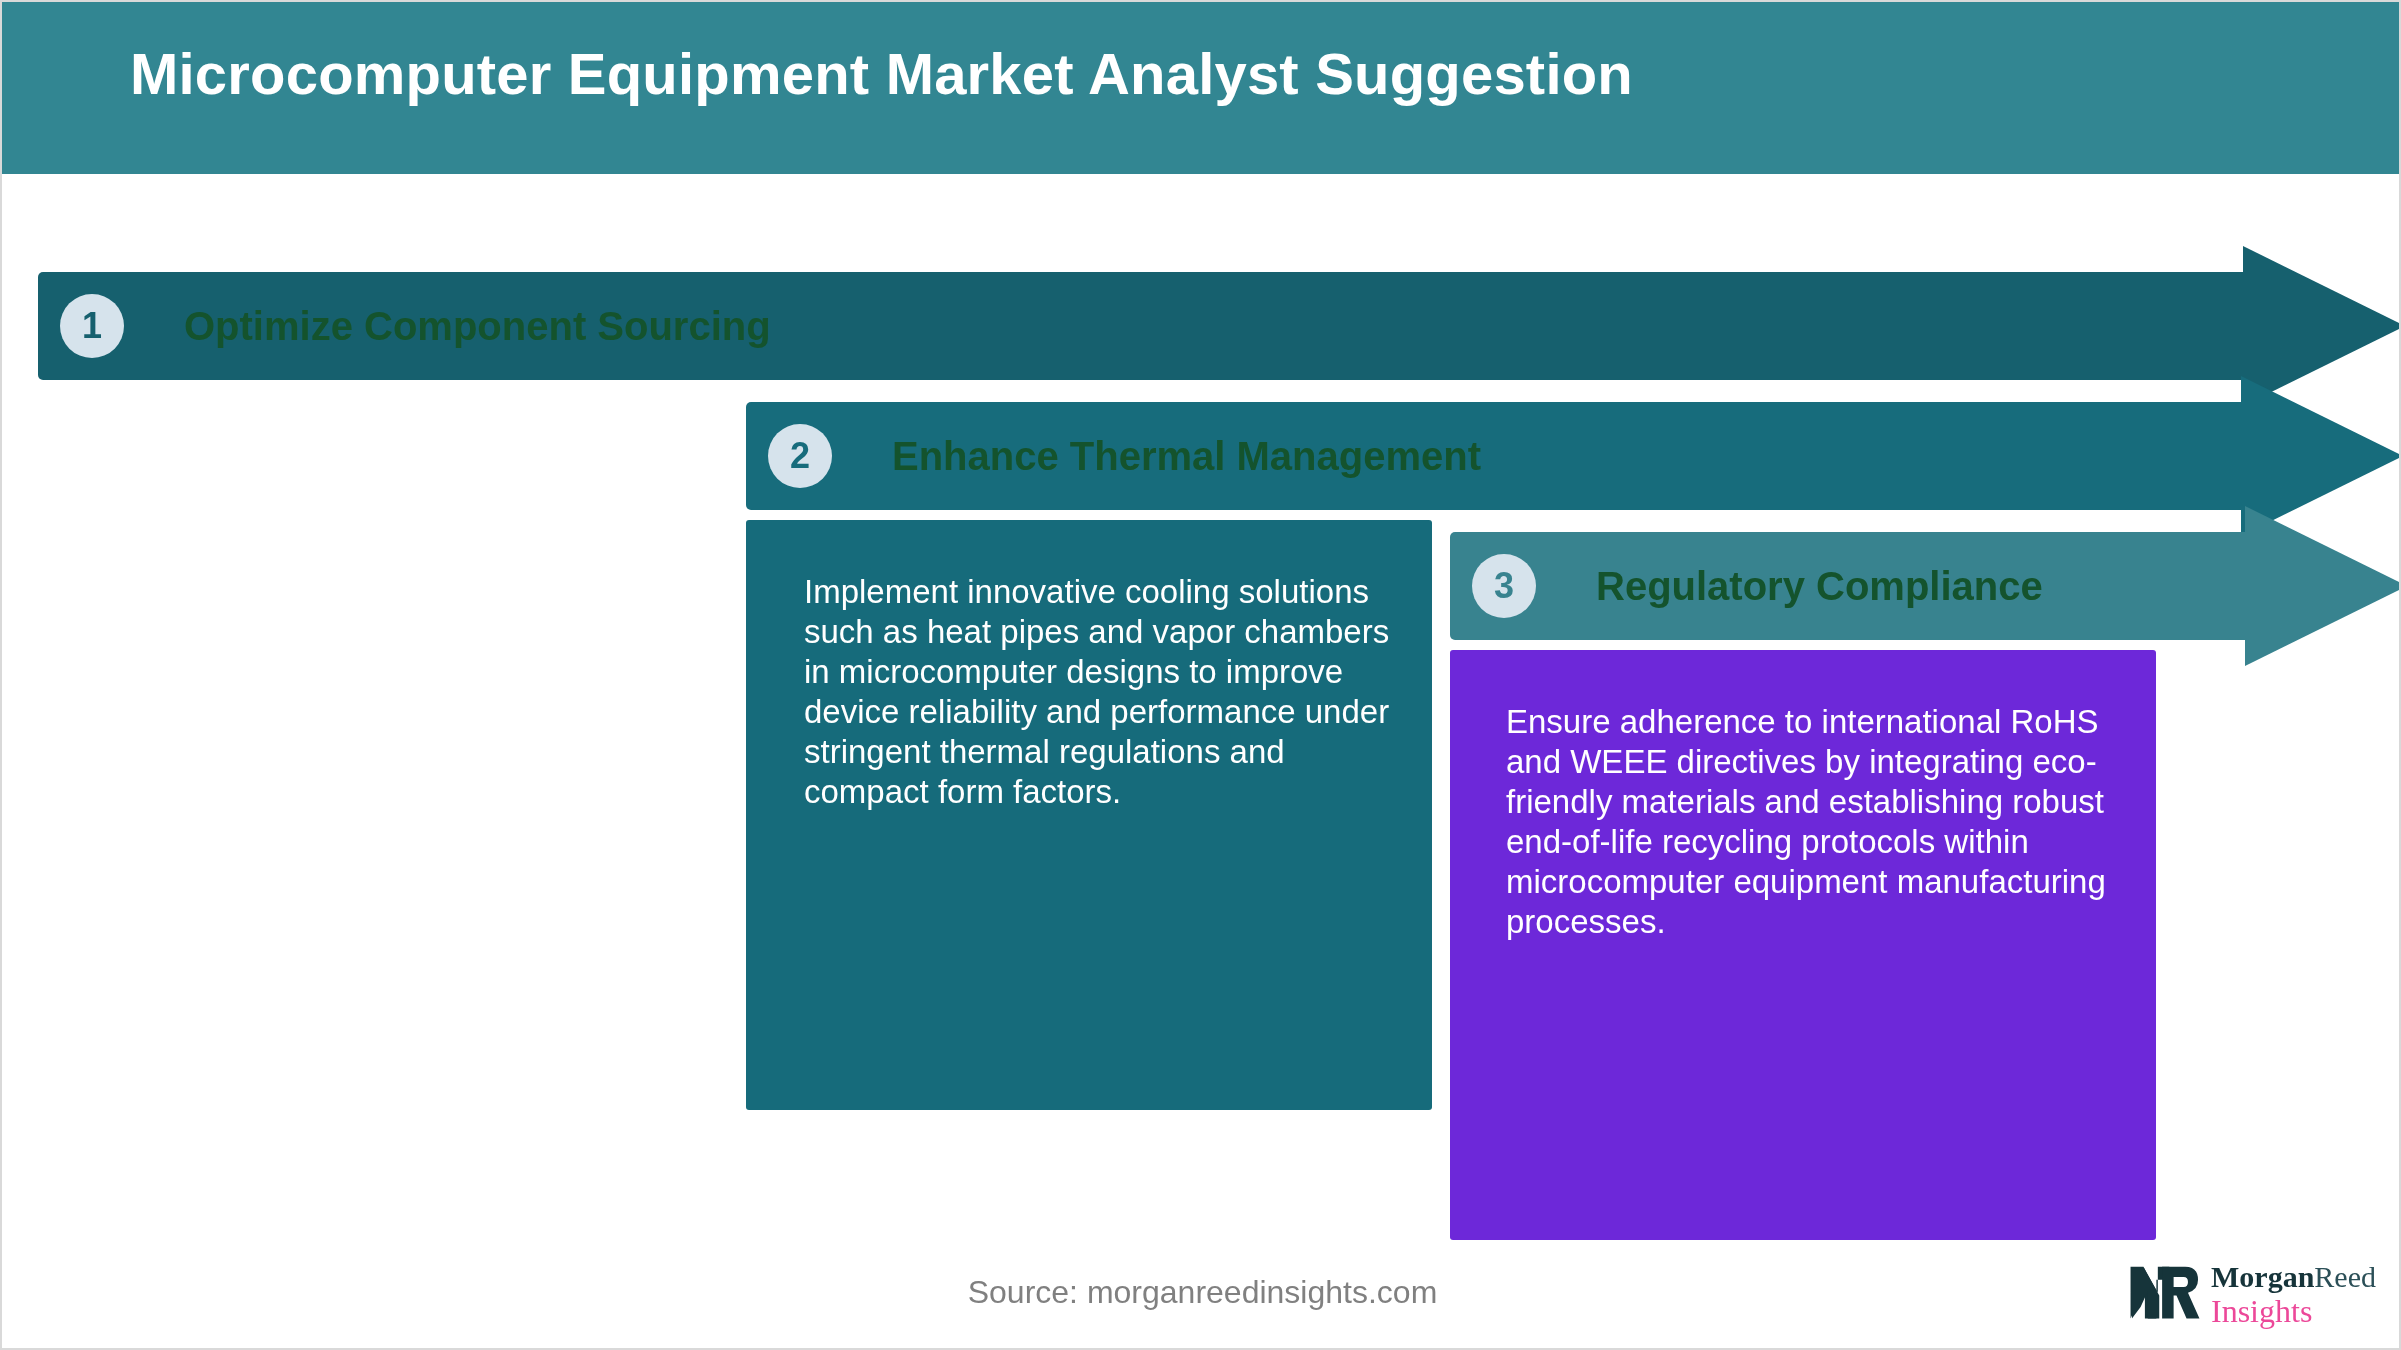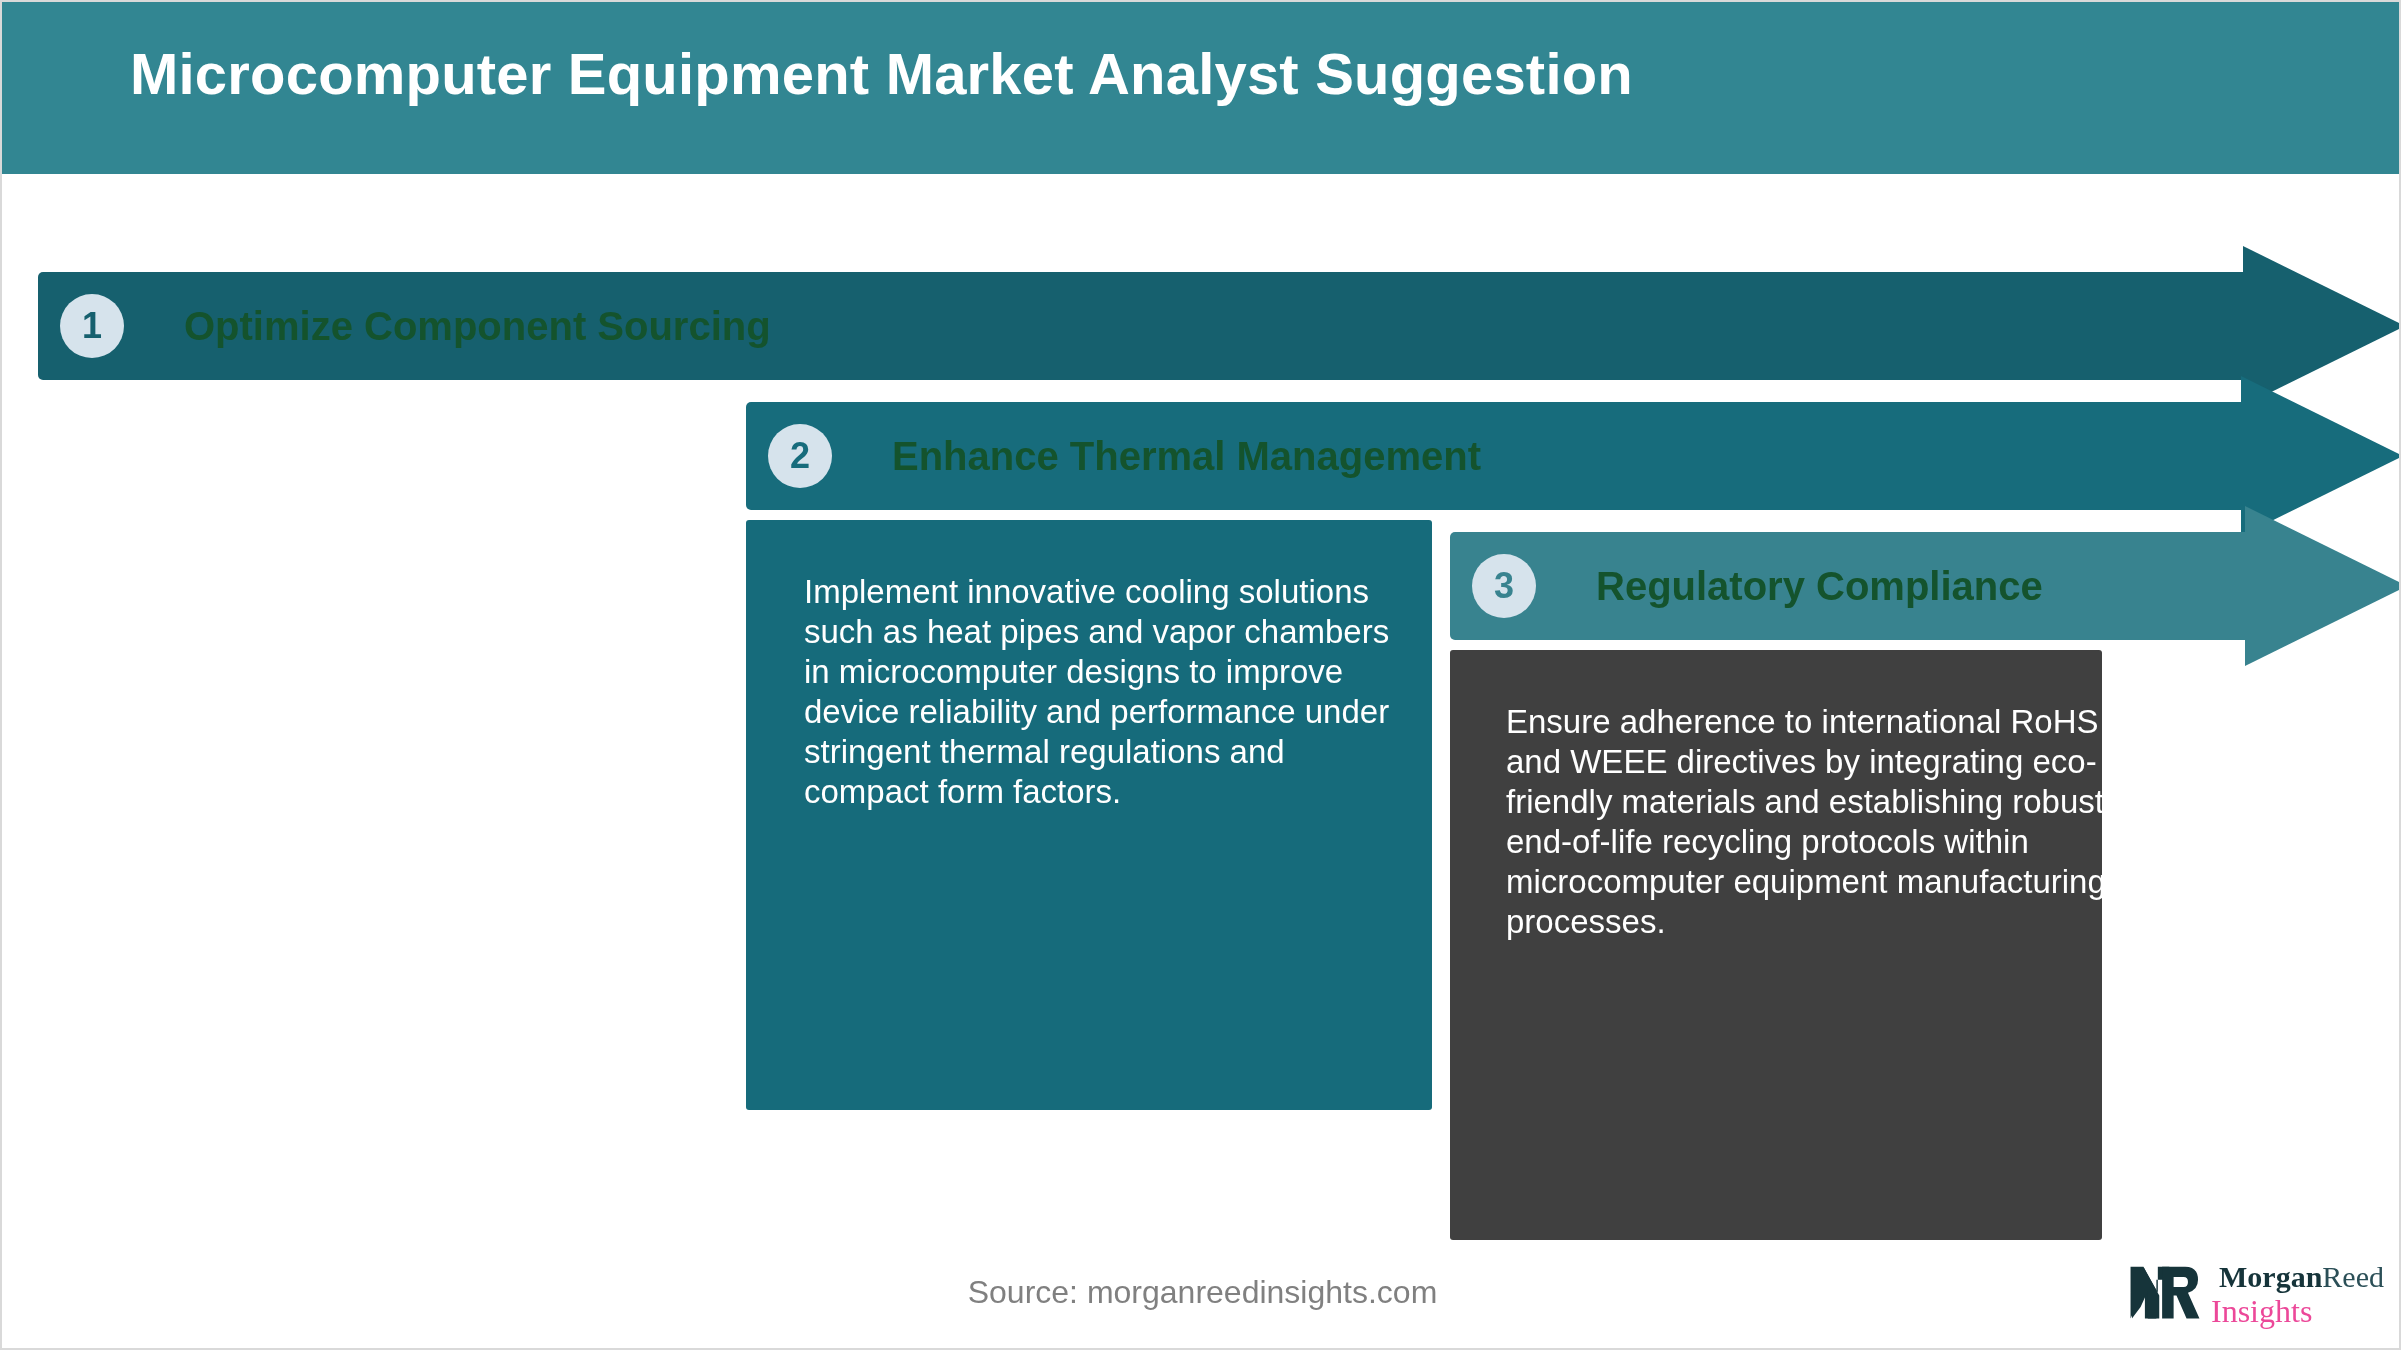--- a/index.html
+++ b/index.html
@@ -128,21 +128,21 @@
     width: 72px;
     height: 56px;
   }
   #logo-text {
     position: absolute;
     left: 82px;
     top: 0px;
     font-family: "Liberation Serif", serif;
     line-height: 34px;
   }
-  .logo-line1 { font-size: 30px; white-space: nowrap; margin-left: 8px; }
+  .logo-line1 { font-size: 30px; white-space: nowrap; }
   .logo-morgan { font-weight: bold; color: #16343a; }
   .logo-reed { font-weight: normal; color: #2b4f57; }
   .logo-line2 { font-size: 32px; color: #ec4899; }
 </style>
 </head>
 <body>
 
 <div id="slide">
 
   <div id="header">
@@ -174,21 +174,21 @@
 
   <div class="arrow-row" style="left:1448px; top:530px; width:922px;">
     <div class="arrow-body" style="width:800px; background:#38838f;"></div>
     <div class="arrow-head" style="left:795px; border-top:80px solid transparent; border-bottom:80px solid transparent; border-left:162px solid #38838f;"></div>
     <div class="num-circle" style="left:22px; background:#d6e3ec; color:#38838f;">
       <span>3</span>
     </div>
     <div class="band-label" style="left:146px;">Regulatory Compliance</div>
   </div>
 
-  <div class="panel" style="left:1448px; top:648px; width:652px; height:590px; background:#404040;">
+  <div class="panel" style="left:1448px; top:648px; width:706px; height:590px; background:#6d28d9;">
     <div class="panel-text" style="left:56px; top:52px; width:618px;">Ensure adherence to international RoHS and WEEE directives by integrating eco-friendly materials and establishing robust end-of-life recycling protocols within microcomputer equipment manufacturing processes.</div>
   </div>
 
   <div id="source-note">Source: morganreedinsights.com</div>
 
   <div id="logo">
     <svg id="logo-mark" viewBox="0 0 100 78" xmlns="http://www.w3.org/2000/svg">
       <path d="M2 76 L2 4 L20 4 L40 40 L40 4 L56 4 L56 22 L38 22 L38 76 L22 76 L22 34 L10 58 L2 76 Z" fill="#16343a"></path>
       <path d="M4 76 L4 6 L21 6 L42 44 L42 76 L26 76 L26 38 L16 60 Z" fill="#16343a"></path>
       <path d="M48 4 L78 4 Q96 4 96 22 Q96 36 82 40 L98 76 L80 76 L66 44 L62 44 L62 76 L46 76 L46 4 Z M62 18 L62 32 L76 32 Q82 32 82 25 Q82 18 76 18 Z" fill="#16343a"></path>

